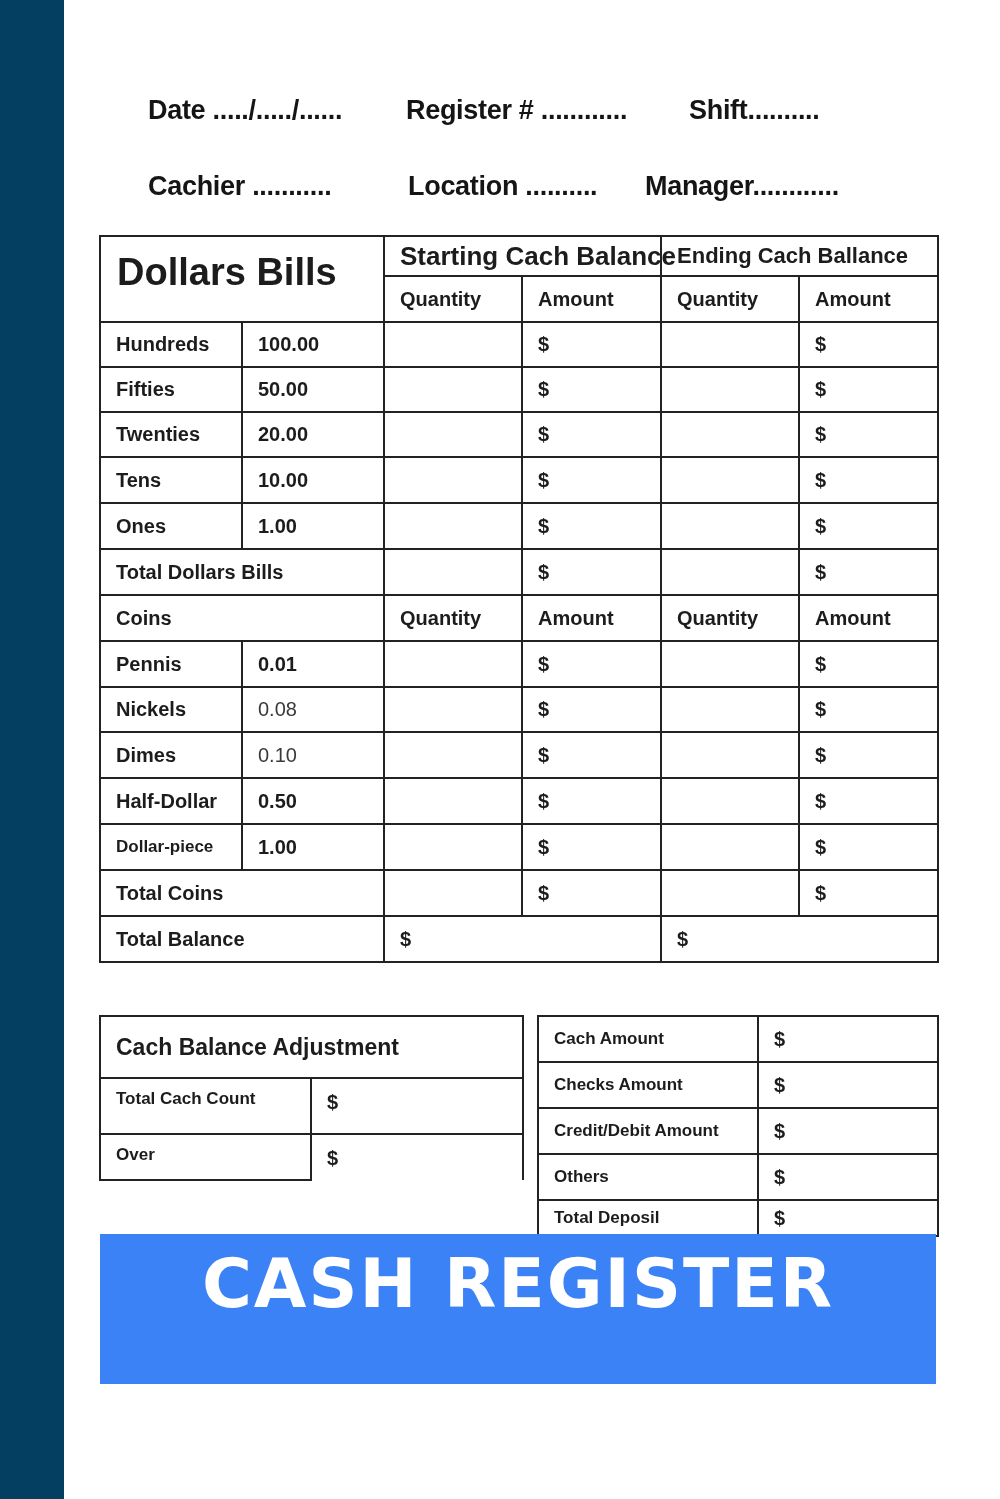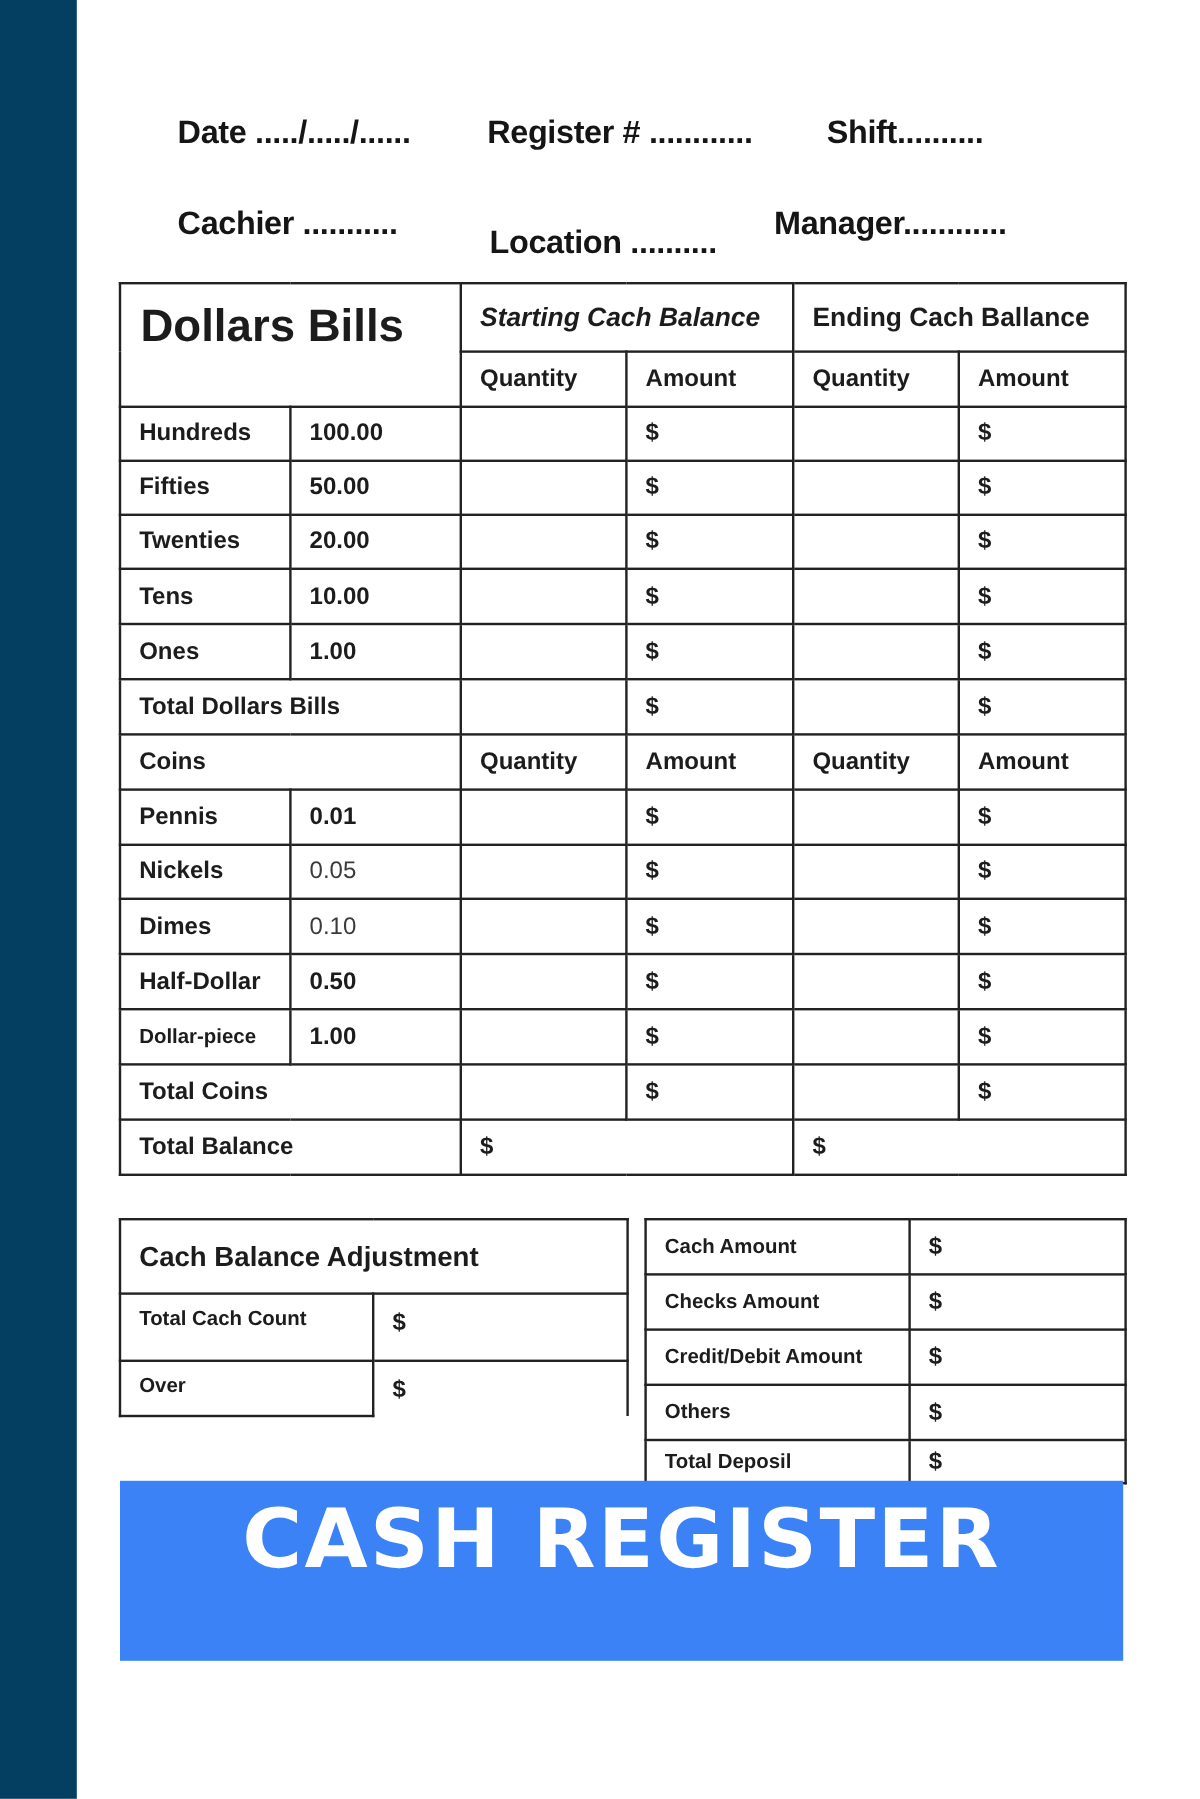--- a/index.html
+++ b/index.html
@@ -26,36 +26,36 @@
 </style>
 </head>
 <body>
 
 <div class="stripe"></div>
 
 <div class="field" style="left:148px;top:95px;">Date ...../...../......</div>
 <div class="field" style="left:406px;top:95px;">Register # ............</div>
 <div class="field" style="left:689px;top:95px;">Shift..........</div>
 <div class="field" style="left:148px;top:171px;">Cachier ...........</div>
-<div class="field" style="left:408px;top:171px;margin-top:16px;">Location  ..........</div>
+<div class="field" style="left:408px;top:171px;">Location  ..........</div>
 <div class="field" style="left:645px;top:171px;">Manager............</div>
 
 <table class="grid" style="left:99px;top:235px;width:838px;">
   <colgroup>
     <col style="width:142px">
       <col style="width:142px">
       <col style="width:138px">
     <col style="width:139px">
       <col style="width:138px">
       <col style="width:139px">
   </colgroup>
   <tbody>
-      <tr style="height:57px;border-radius:23px;">
+      <tr style="height:40px;border-radius:23px;">
     <td colspan="2" rowspan="2" class="big">Dollars Bills</td>
-    <td colspan="2" style="font-size:22px;font-style:italic;">Starting Cach Balance</td>
+    <td colspan="2" style="font-size:26px;">Starting Cach Balance</td>
     <td colspan="2" style="font-size:22px;">Ending Cach Ballance</td>
   </tr>
   <tr style="height:46px;">
     <td>Quantity</td>
     <td>Amount</td>
     <td>Quantity</td>
     <td>Amount</td>
   </tr>
 
   <tr style="height:45px;">
@@ -116,21 +116,21 @@
   <tr style="height:46px;">
     <td>Pennis</td>
     <td>0.01</td>
     <td></td>
     <td>$</td>
     <td></td>
     <td>$</td>
   </tr>
   <tr style="height:45px;">
     <td>Nickels</td>
-    <td class="light">0.05</td>
+    <td class="light">0.08</td>
     <td></td>
     <td>$</td>
     <td></td>
     <td>$</td>
   </tr>
   <tr style="height:46px;">
     <td>Dimes</td>
     <td class="light">0.10</td>
     <td></td>
     <td>$</td>

